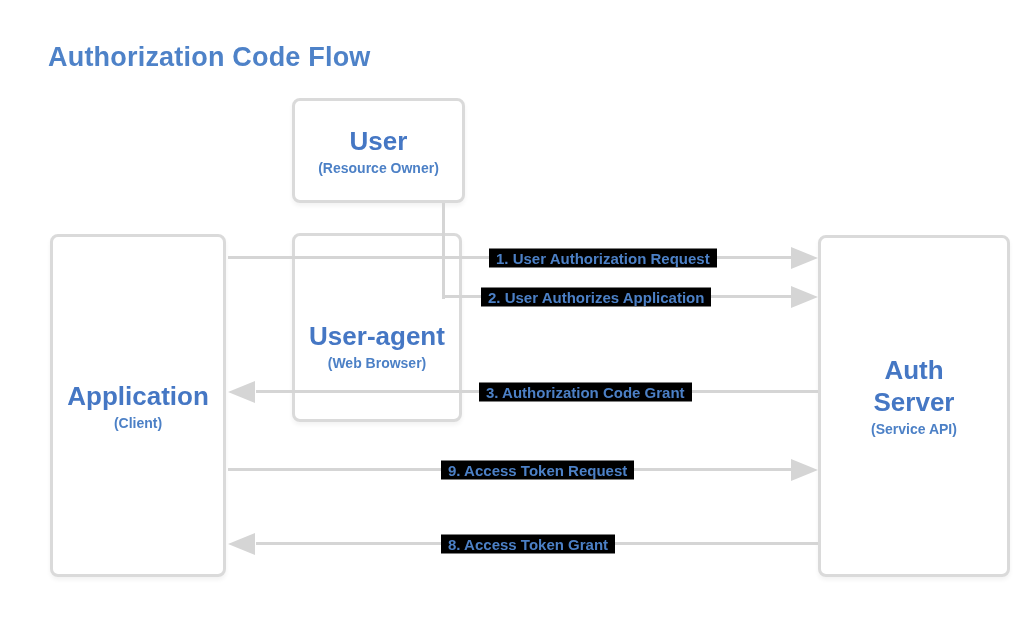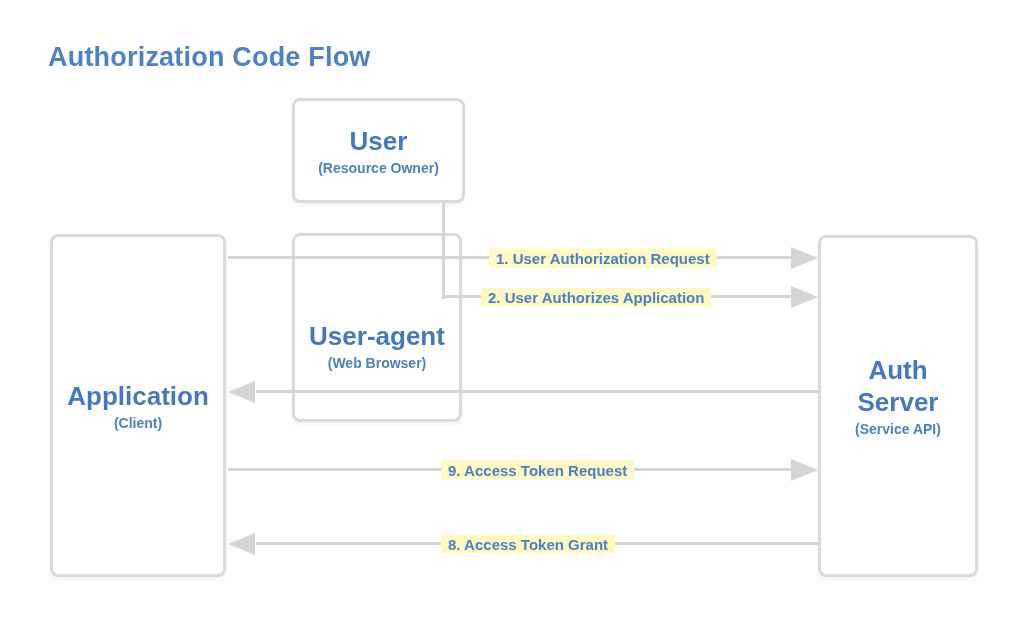--- a/index.html
+++ b/index.html
@@ -45,21 +45,21 @@
   .node-sublabel {
     font-size: 14px;
     font-weight: 600;
     color: #4c80c6;
     margin-top: 2px;
     white-space: nowrap;
   }
   .node-user        { left: 292px; top:  98px; width: 173px; height: 105px; }
   .node-user-agent  { left: 292px; top: 233px; width: 170px; height: 189px; padding-top: 36px; }
   .node-application { left:  50px; top: 234px; width: 176px; height: 343px; }
-  .node-auth-server { left: 818px; top: 235px; width: 160px; height: 342px; padding-bottom: 22px; }
+  .node-auth-server { left: 818px; top: 235px; width: 192px; height: 342px; padding-bottom: 22px; }
   
   .connector-v {
     position: absolute;
     left: 442px; top: 203px;
     width: 3px; height: 96px;
     background: #d5d5d5;
   }
   
   .line {
     position: absolute;
@@ -82,21 +82,21 @@
   .arrow-left  { border-right: 27px solid #d5d5d5; }
   .f1-arrow { left: 791px; top: 247px; }
   .f2-arrow { left: 791px; top: 286px; }
   .f3-arrow { left: 228px; top: 381px; }
   .f4-arrow { left: 791px; top: 459px; }
   .f5-arrow { left: 228px; top: 533px; }
   
   .flow-label {
     position: absolute;
     transform: translateY(-50%);
-    background: #fef9c3;
+    background: #000000;
     padding: 1px 7px;
     font-size: 15px;
     font-weight: 600;
     color: #4c80c6;
     white-space: nowrap;
   }
   .f1-label { left: 489px; top: 258px; }
   .f2-label { left: 481px; top: 297px; }
   .f3-label { left: 479px; top: 392px; }
   .f4-label { left: 441px; top: 470px; }
@@ -135,20 +135,21 @@
   <div class="line f1-line"></div>
   <div class="arrow arrow-right f1-arrow"></div>
   <div class="flow-label f1-label">1. User Authorization Request</div>
 
   <div class="line f2-line"></div>
   <div class="arrow arrow-right f2-arrow"></div>
   <div class="flow-label f2-label">2. User Authorizes Application</div>
 
   <div class="line f3-line"></div>
   <div class="arrow arrow-left f3-arrow"></div>
+  <div class="flow-label f3-label">3. Authorization Code Grant</div>
 
   <div class="line f4-line"></div>
   <div class="arrow arrow-right f4-arrow"></div>
   <div class="flow-label f4-label">9. Access Token Request</div>
 
   <div class="line f5-line"></div>
   <div class="arrow arrow-left f5-arrow"></div>
   <div class="flow-label f5-label">8. Access Token Grant</div>
 
 </div>

